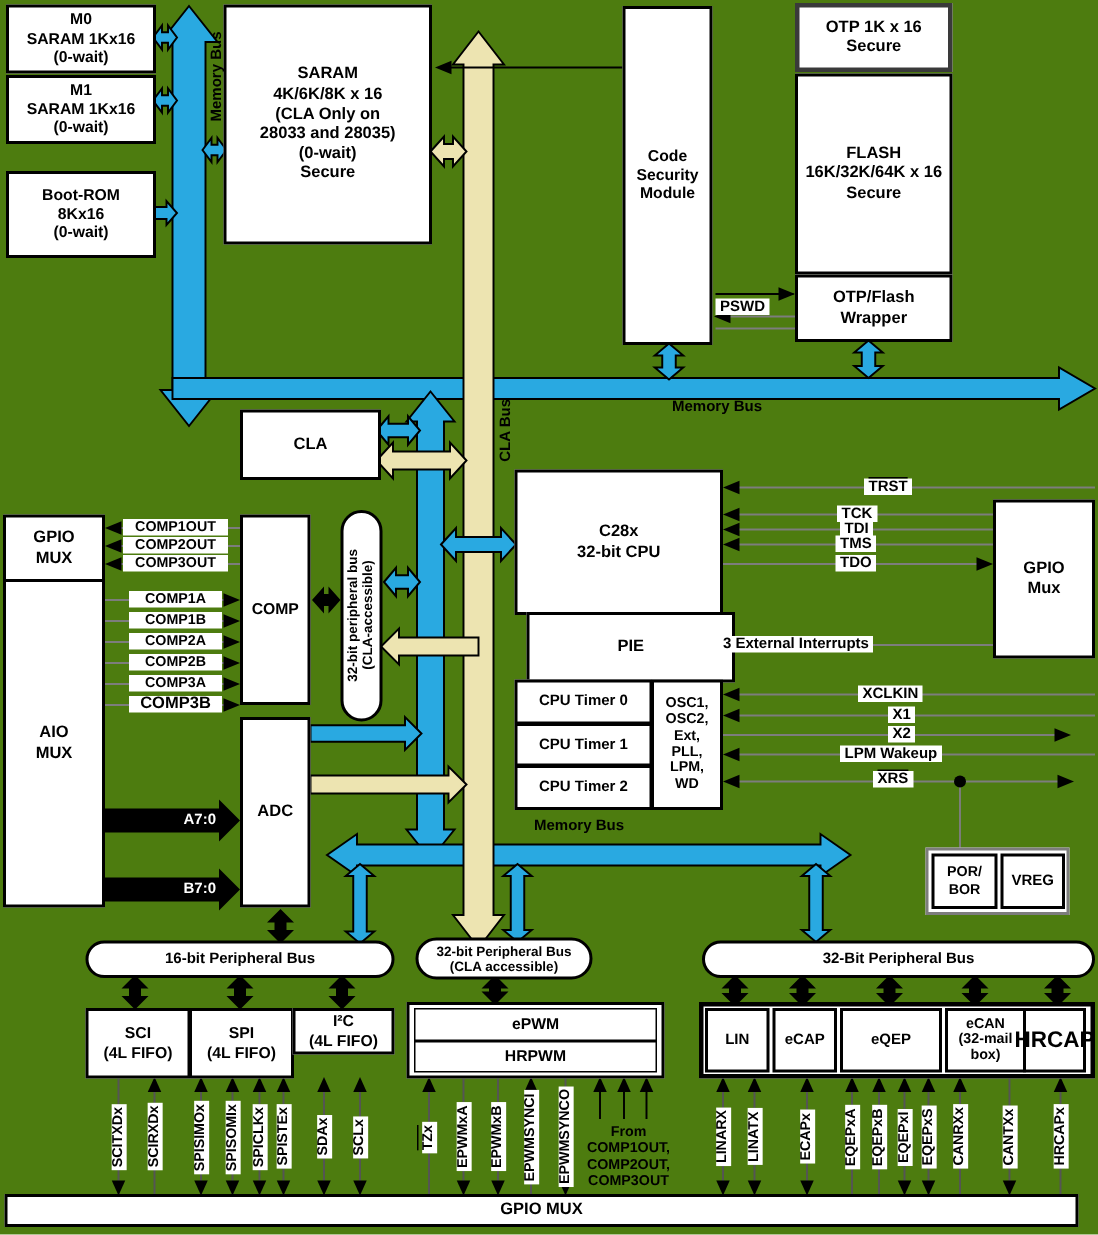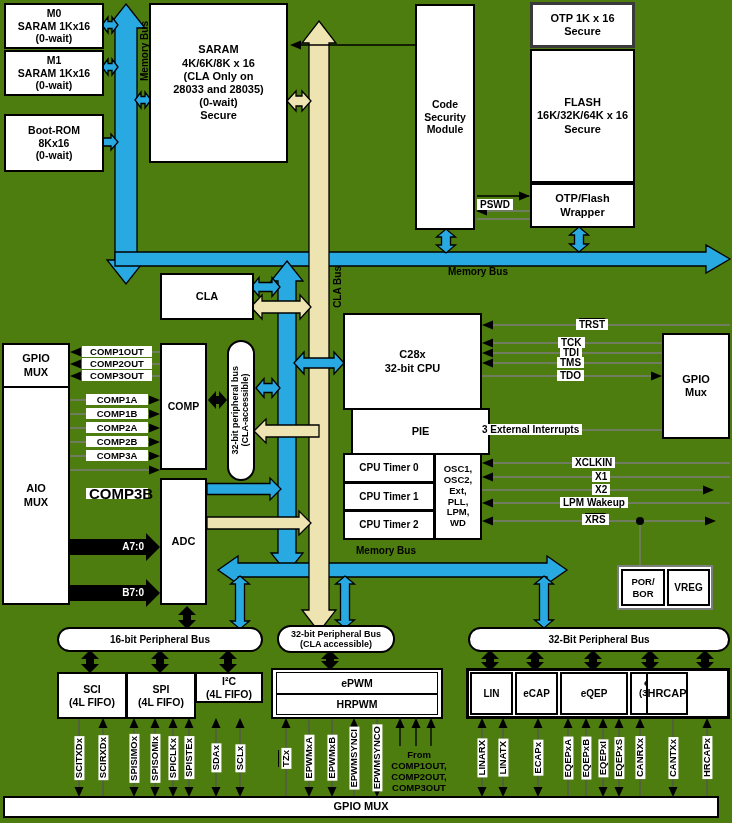--- a/index.html
+++ b/index.html
@@ -263,21 +263,21 @@
   <div class="blk" style="left:271px;top:668px;width:172px;height:51px"></div>
   <div class="blk" data-bind="blocks.epwm" style="left:276px;top:672px;width:162px;height:22px;border-width:1.8px;font-size:10.5px">ePWM</div>
   <div class="blk" data-bind="blocks.hrpwm" style="left:276px;top:694px;width:162px;height:21px;border-width:1.8px;font-size:10.5px">HRPWM</div>
   <div class="blk" style="left:466px;top:668px;width:264px;height:51px;border-width:3px"></div>
   <div class="blk" data-bind="blocks.lin" style="left:470px;top:672px;width:43px;height:43px;border-width:2px;font-size:10px">LIN</div>
   <div class="blk" data-bind="blocks.ecap" style="left:515px;top:672px;width:43px;height:43px;border-width:2px;font-size:10px">eCAP</div>
   <div class="blk" data-bind="blocks.eqep" style="left:560px;top:672px;width:68px;height:43px;border-width:2px;font-size:10px">eQEP</div>
   <div class="blk" data-bind="blocks.ecan" style="left:630px;top:672px;width:54px;height:43px;border-width:2px;font-size:9.5px;line-height:1.1">eCAN
 (32-mail
 box)</div>
-  <div class="blk" data-bind="blocks.hrcap" style="left:646px;top:672px;width:42px;height:43px;border-width:2px;font-size:11px">HRCAP</div>
+  <div class="blk" data-bind="blocks.hrcap" style="left:682px;top:672px;width:42px;height:43px;border-width:2px;font-size:15px">HRCAP</div>
   <div class="blk" data-bind="blocks.gpio_mux_bottom" style="left:3px;top:796px;width:716px;height:22px">GPIO MUX</div>
 
   <div class="vwrap" style="left:136px;top:8px;width:16px;height:86px">
     <span class="vtext" data-bind="bus_labels.memory_bus_vertical" style="font-size:10px;background:transparent">Memory Bus</span>
   </div>
   <div class="vwrap" style="left:329px;top:258px;width:16px;height:58px">
     <span class="vtext" data-bind="bus_labels.cla_bus" style="font-size:10px;background:transparent">CLA Bus</span>
   </div>
   <div class="lab" data-bind="bus_labels.memory_bus_top" style="left:448px;top:266px">Memory Bus</div>
   <div class="lab" data-bind="bus_labels.memory_bus_mid" style="left:356px;top:545px">Memory Bus</div>
@@ -372,16 +372,16 @@
         <span class="vtext" data-bind="signal_labels.bottom_right.9">HRCAPx</span>
       </div>
       <div class="lab bg ctr" data-bind="signal_labels.comp_out.0" style="left: 82px; top: 346px; width: 64px; font-size: 9.5px;">COMP1OUT</div>
       <div class="lab bg ctr" data-bind="signal_labels.comp_out.1" style="left: 82px; top: 358px; width: 64px; font-size: 9.5px;">COMP2OUT</div>
       <div class="lab bg ctr" data-bind="signal_labels.comp_out.2" style="left: 82px; top: 370px; width: 64px; font-size: 9.5px;">COMP3OUT</div>
       <div class="lab bg ctr" data-bind="signal_labels.comp_in.0" style="left: 86px; top: 394px; width: 56px; font-size: 9.5px;">COMP1A</div>
       <div class="lab bg ctr" data-bind="signal_labels.comp_in.1" style="left: 86px; top: 408px; width: 56px; font-size: 9.5px;">COMP1B</div>
       <div class="lab bg ctr" data-bind="signal_labels.comp_in.2" style="left: 86px; top: 422px; width: 56px; font-size: 9.5px;">COMP2A</div>
       <div class="lab bg ctr" data-bind="signal_labels.comp_in.3" style="left: 86px; top: 436px; width: 56px; font-size: 9.5px;">COMP2B</div>
       <div class="lab bg ctr" data-bind="signal_labels.comp_in.4" style="left: 86px; top: 450px; width: 56px; font-size: 9.5px;">COMP3A</div>
-      <div class="lab bg ctr" data-bind="signal_labels.comp_in.5" style="left: 86px; top: 464px; width: 56px; font-size: 15px; margin-top: 24px;">COMP3B</div>
+      <div class="lab bg ctr" data-bind="signal_labels.comp_in.5" style="left: 86px; top: 464px; width: 56px; font-size: 11px;">COMP3B</div>
     </div>
 
 </div>
 
 </body></html>

